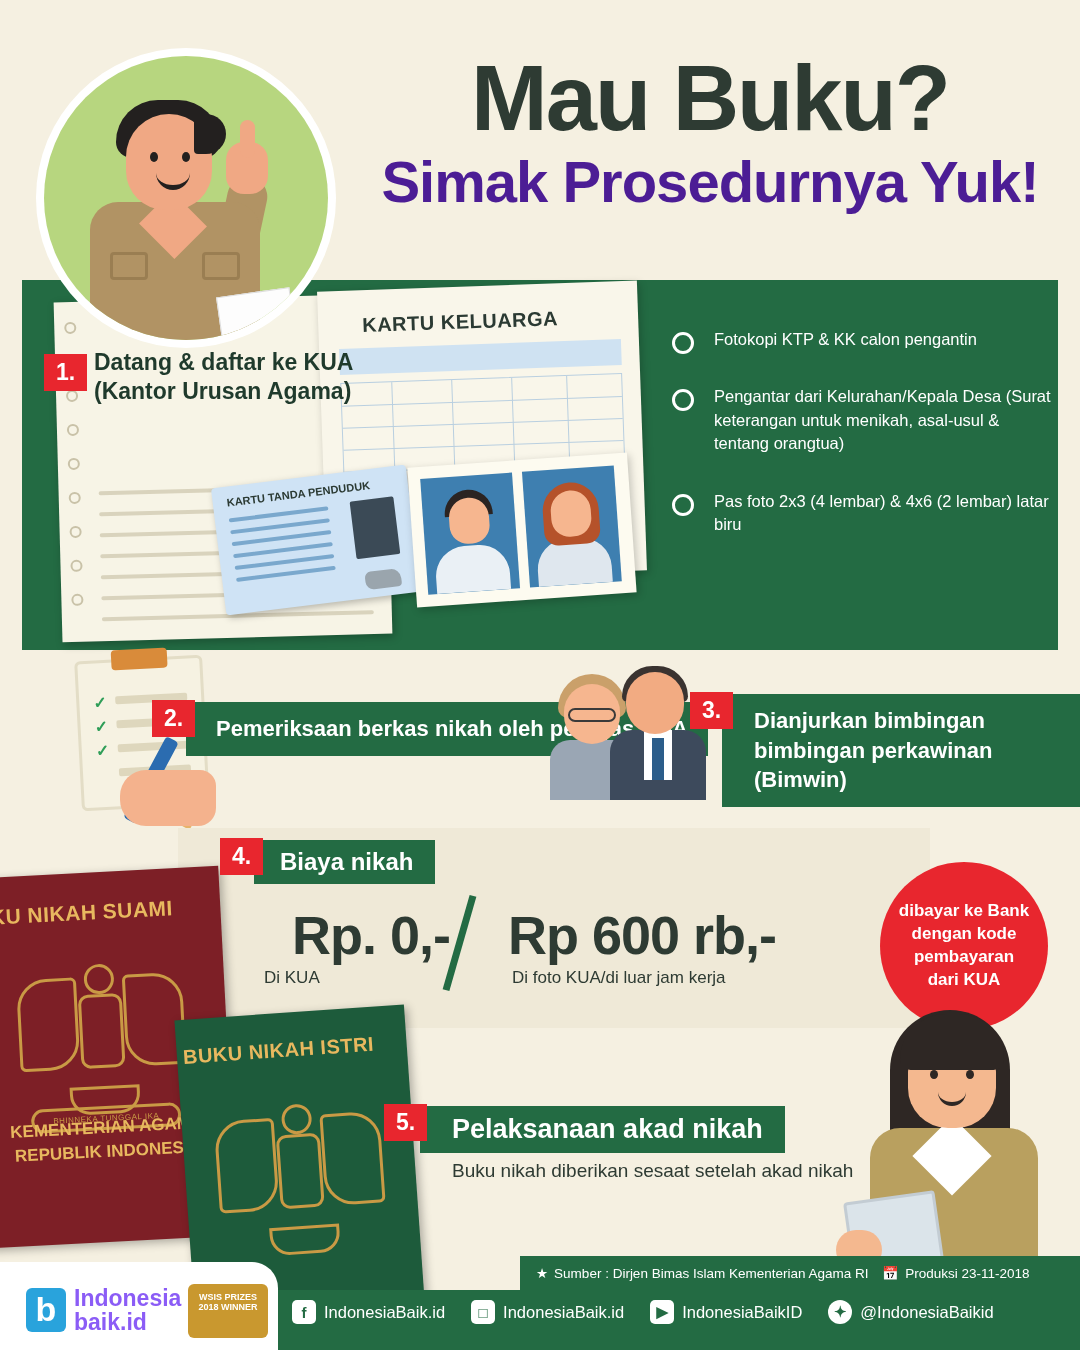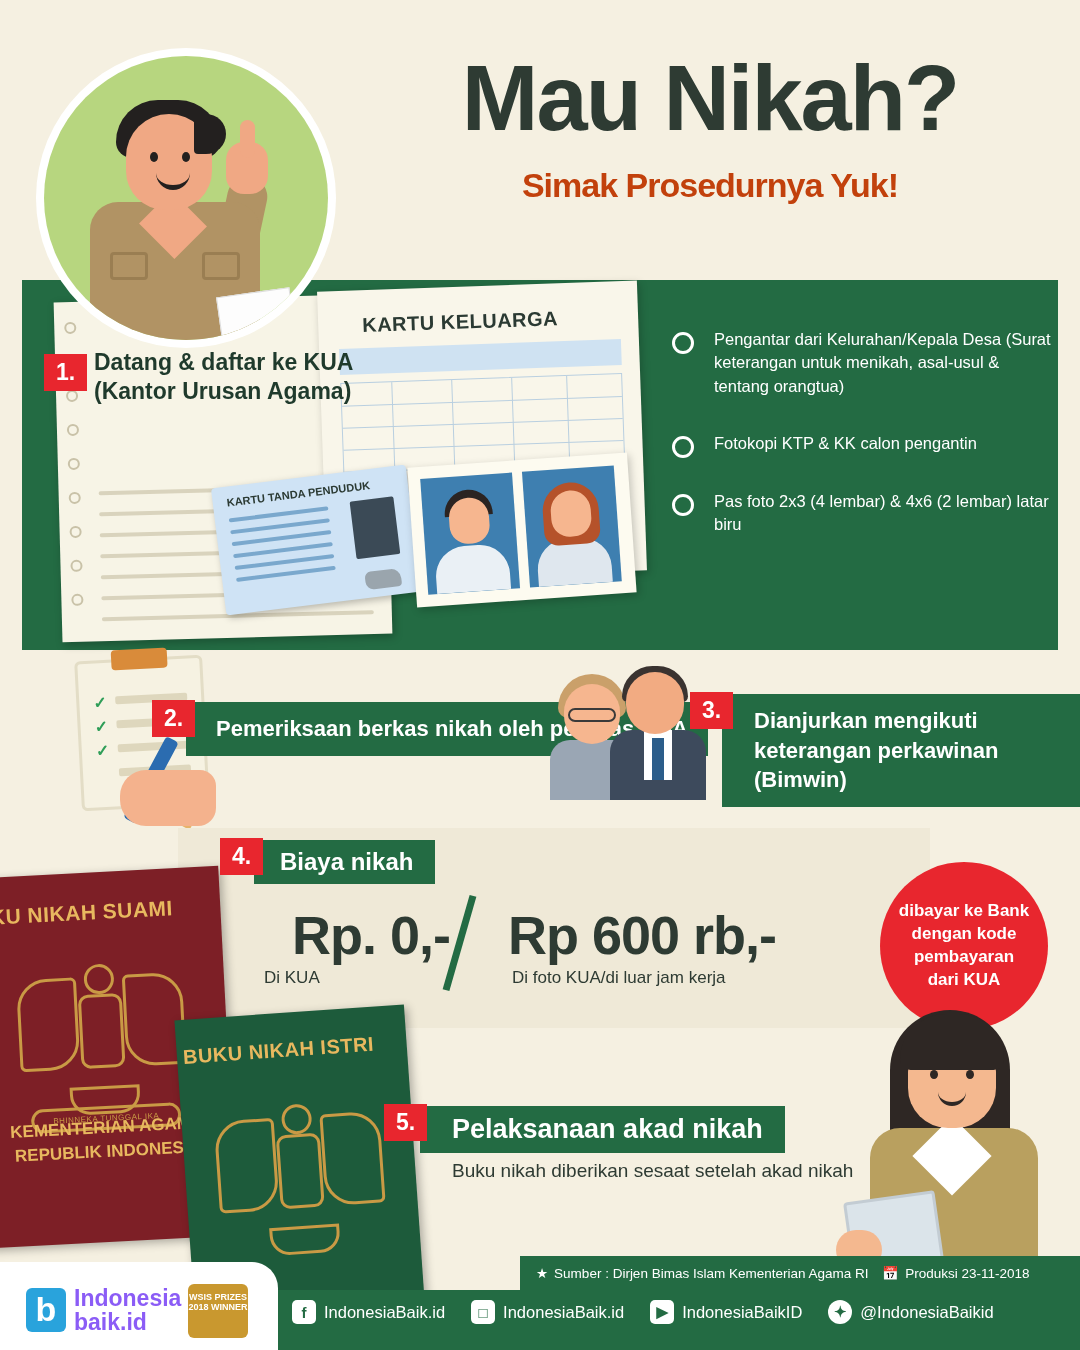--- a/index.html
+++ b/index.html
@@ -15,21 +15,21 @@
   
   .header-title {
     position: absolute; left: 380px; top: 55px; width: 660px;
     text-align: center;
   }
   .title-main {
     font-size: 92px; font-weight: bold; color: #2e3b33; line-height: 0.95;
     letter-spacing: -2px;
   }
   .title-sub {
-    font-size: 34px; font-weight: bold; color: #c2410c; margin-top: 24px;
+    font-size: 58px; font-weight: bold; color: #4c1d95; margin-top: 6px;
     letter-spacing: -1px;
   }
 
   
   .avatar-wrap {
     position: absolute; left: 36px; top: 48px; width: 300px; height: 300px;
     border-radius: 50%; background: #ffffff; padding: 8px;
     box-shadow: 0 0 0 0px #fff;
     z-index: 6;
   }
@@ -208,33 +208,33 @@
 
   
   .sourcebar { position:absolute; left: 520px; top: 1256px; width: 560px; height: 34px; background:#236b43; color:#fff; font-size: 13.5px; display:flex; align-items:center; gap: 14px; padding-left: 16px; }
   .sb-item { display:flex; align-items:center; gap: 6px; }
 
   
   .footer { position:absolute; left: 0; top: 1290px; width: 1080px; height: 60px; background:#236b43; }
   .footer-white { position:absolute; left: 0; top: 1262px; width: 278px; height: 88px; background:#fff; border-radius: 0 26px 0 0; }
   .logo-b { position:absolute; left: 26px; top: 1288px; width: 40px; height: 44px; background:#29a3dc; border-radius: 6px; color:#fff; font-size: 34px; font-weight: bold; text-align:center; line-height: 42px; }
   .logo-text { position:absolute; left: 74px; top: 1286px; color:#8b5cf6; font-size: 23px; font-weight: bold; line-height: 1.05; }
-  .wsis { position:absolute; left: 188px; top: 1284px; width: 60px; height: 54px; background:#c9982f; border-radius: 6px; color:#fff; font-size: 9px; font-weight: bold; text-align:center; line-height: 1.15; padding-top: 8px; }
+  .wsis { position:absolute; left: 188px; top: 1284px; width: 80px; height: 54px; background:#c9982f; border-radius: 6px; color:#fff; font-size: 9px; font-weight: bold; text-align:center; line-height: 1.15; padding-top: 8px; }
   .socials { position:absolute; left: 292px; top: 1300px; display:flex; align-items:center; gap: 10px; color:#fff; font-size: 16.5px; }
   .soc { display:flex; align-items:center; gap: 8px; margin-right: 16px; }
   .soc .ic { width: 24px; height: 24px; border-radius: 5px; background:#fff; color:#236b43; font-size: 15px; font-weight: bold; display:flex; align-items:center; justify-content:center; }
   .soc .ic.round { border-radius: 50%; }
 </style>
 </head>
 <body>
 
 <div class="page">
 
   <div class="header-title">
-    <div class="title-main">Mau Nikah?</div>
+    <div class="title-main">Mau Buku?</div>
     <div class="title-sub">Simak Prosedurnya Yuk!</div>
   </div>
 
   <div class="avatar-wrap">
     <div class="avatar-inner">
       <div class="man-arm"></div>
       <div class="man-hand"></div>
       <div class="man-finger"></div>
       <div class="man-body"></div>
       <div class="man-collar"></div>
@@ -319,25 +319,25 @@
         <div class="face"></div>
       </div>
     </div>
 
     <div class="step1-badge">1.</div>
     <div class="step1-title">Datang &amp; daftar ke KUA (Kantor Urusan Agama)</div>
 
     <div class="req-list">
       <div class="req">
         <span class="ring"></span>
-        <p>Pengantar dari Kelurahan/Kepala Desa (Surat keterangan untuk menikah, asal-usul &amp; tentang orangtua)</p>
+        <p>Fotokopi KTP &amp; KK calon pengantin</p>
       </div>
       <div class="req">
         <span class="ring"></span>
-        <p>Fotokopi KTP &amp; KK calon pengantin</p>
+        <p>Pengantar dari Kelurahan/Kepala Desa (Surat keterangan untuk menikah, asal-usul &amp; tentang orangtua)</p>
       </div>
       <div class="req">
         <span class="ring"></span>
         <p>Pas foto 2x3 (4 lembar) &amp; 4x6 (2 lembar) latar biru</p>
       </div>
     </div>
   </div>
 
   <div class="clipboard">
     <div class="clip-top"></div>
@@ -369,21 +369,21 @@
     <div class="c-f-body"></div>
     <div class="c-f-hair"></div>
     <div class="c-f-head"></div>
     <div class="c-f-glass"></div>
     <div class="c-m-body"></div>
     <div class="c-m-shirt"></div>
     <div class="c-m-tie"></div>
     <div class="c-m-hair"></div>
     <div class="c-m-head"></div>
   </div>
-  <div class="step3-box">Dianjurkan mengikuti keterangan perkawinan (Bimwin)</div>
+  <div class="step3-box">Dianjurkan bimbingan bimbingan perkawinan (Bimwin)</div>
   <div class="step3-badge">3.</div>
 
   <div class="panel4">
     <div class="step4-box">Biaya nikah</div>
     <div class="step4-badge">4.</div>
     <div class="price-l">Rp. 0,-</div>
     <div class="price-l-sub">Di KUA</div>
     <div class="slash"></div>
     <div class="price-r">Rp 600 rb,-</div>
     <div class="price-r-sub">Di foto KUA/di luar jam kerja</div>

